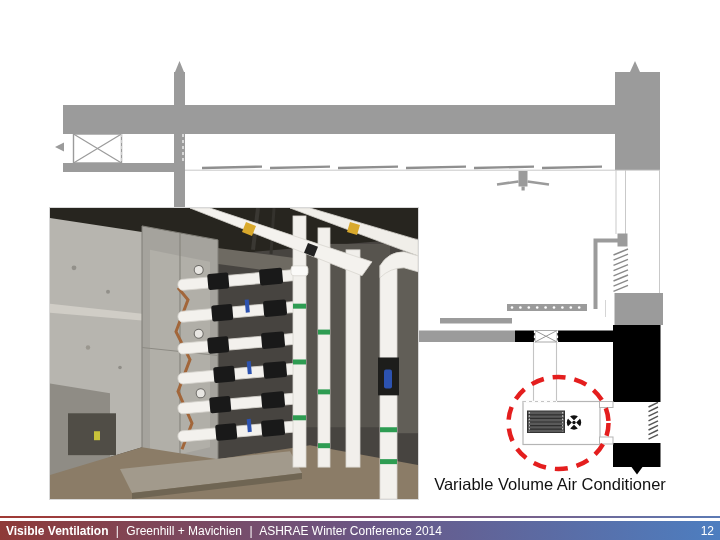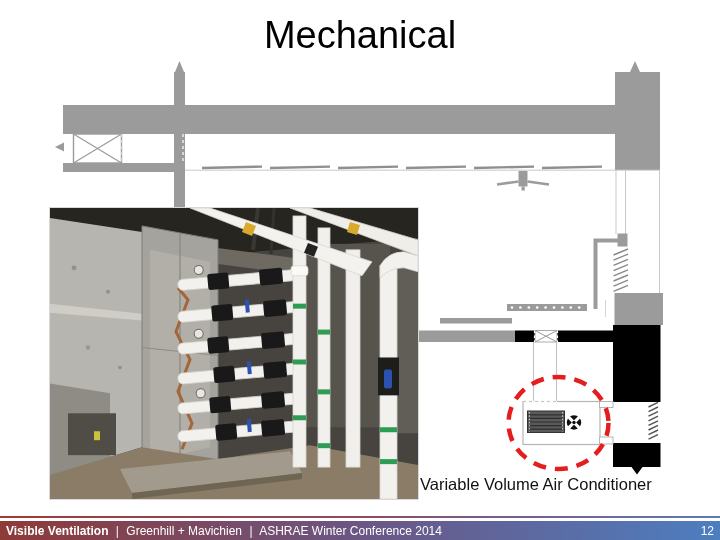--- a/index.html
+++ b/index.html
@@ -12,21 +12,21 @@
     font-size:38px;color:#000;font-weight:400;
   }
   .diagram-svg{position:absolute;left:0;top:0;width:720px;height:540px;z-index:1;}
   .photo{
     position:absolute;left:50px;top:208px;width:368px;height:291px;z-index:2;
     outline:1px solid #d8d8d8;
   }
   .photo svg{display:block;width:100%;height:100%;}
   .caption{
     position:absolute;left:420px;top:475px;width:260px;z-index:3;
-    font-size:16.5px;color:#111;
+    text-align:center;font-size:16.5px;color:#111;
   }
   .footer-line{
     position:absolute;left:0;top:516px;width:720px;height:2px;z-index:4;
     background:linear-gradient(to right,#a03a34,#8d4a68,#5c7ab4);
   }
   .footer-bar{
     position:absolute;left:0;top:521px;width:720px;height:19px;z-index:4;
     background:linear-gradient(to right,#8e3a38,#6b5684,#4d7ec0);
     color:#fff;font-size:12px;display:flex;align-items:center;
     padding:0 6px;box-sizing:border-box;justify-content:space-between;
@@ -34,21 +34,20 @@
   .footer-left{flex:1;white-space:nowrap;}
   .footer-left .brand{font-weight:bold;}
   .footer-left .sep{margin:0 4px;opacity:.95;}
   .footer-page{font-weight:normal;}
 </style>
 </head>
 <body>
 
 <div class="slide">
 
-  <div class="title">Mechanical</div>
 
   <svg class="diagram-svg" viewBox="0 0 720 540">
 
     <g>
       <rect x="63" y="105" width="552" height="29" fill="#9B9B9B"></rect>
       <rect x="174" y="72" width="11" height="136" fill="#9B9B9B"></rect>
       <polygon points="175,72 184,72 179.5,61" fill="#9B9B9B"></polygon>
       <rect x="615" y="72" width="45" height="98" fill="#9B9B9B"></rect>
       <polygon points="630,72 640,72 635,61" fill="#9B9B9B"></polygon>
 

